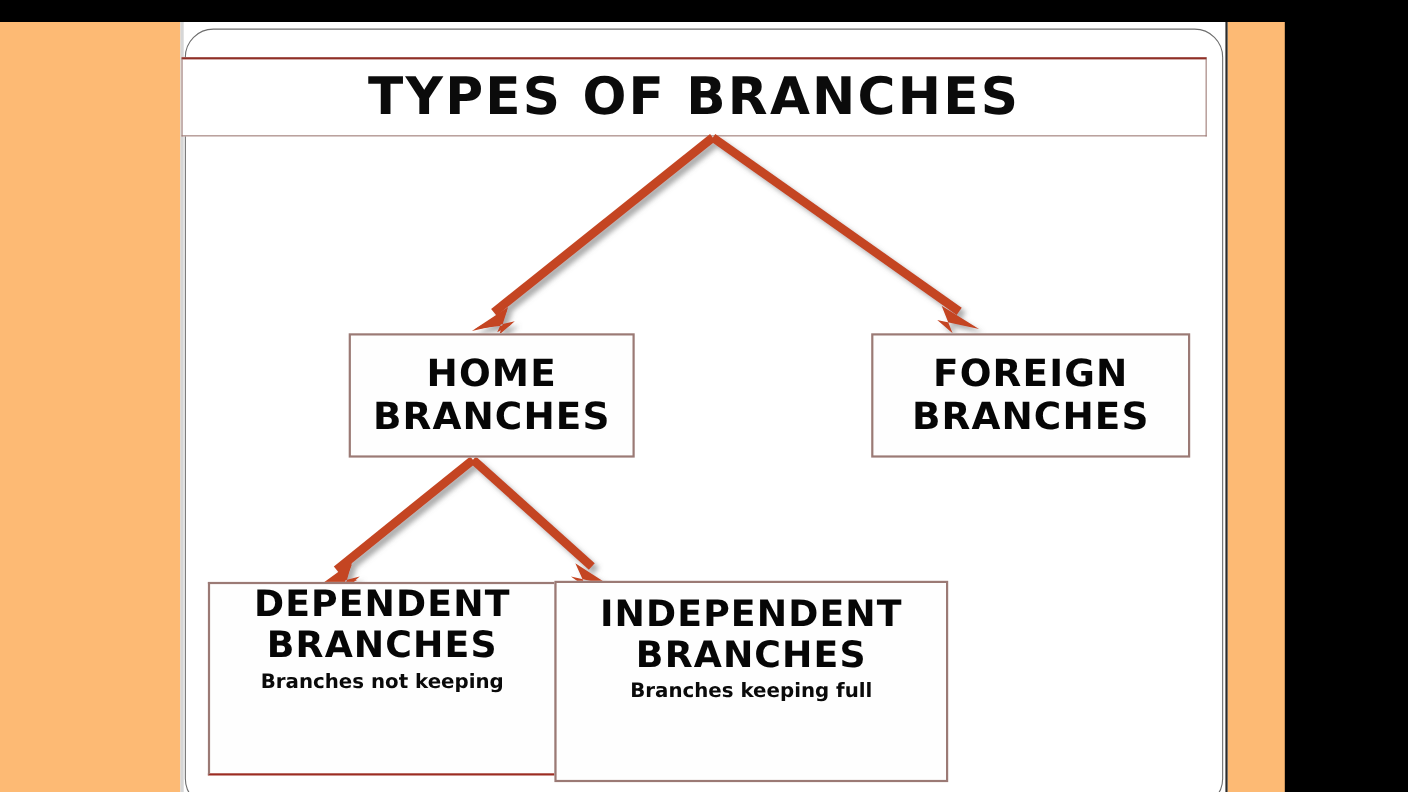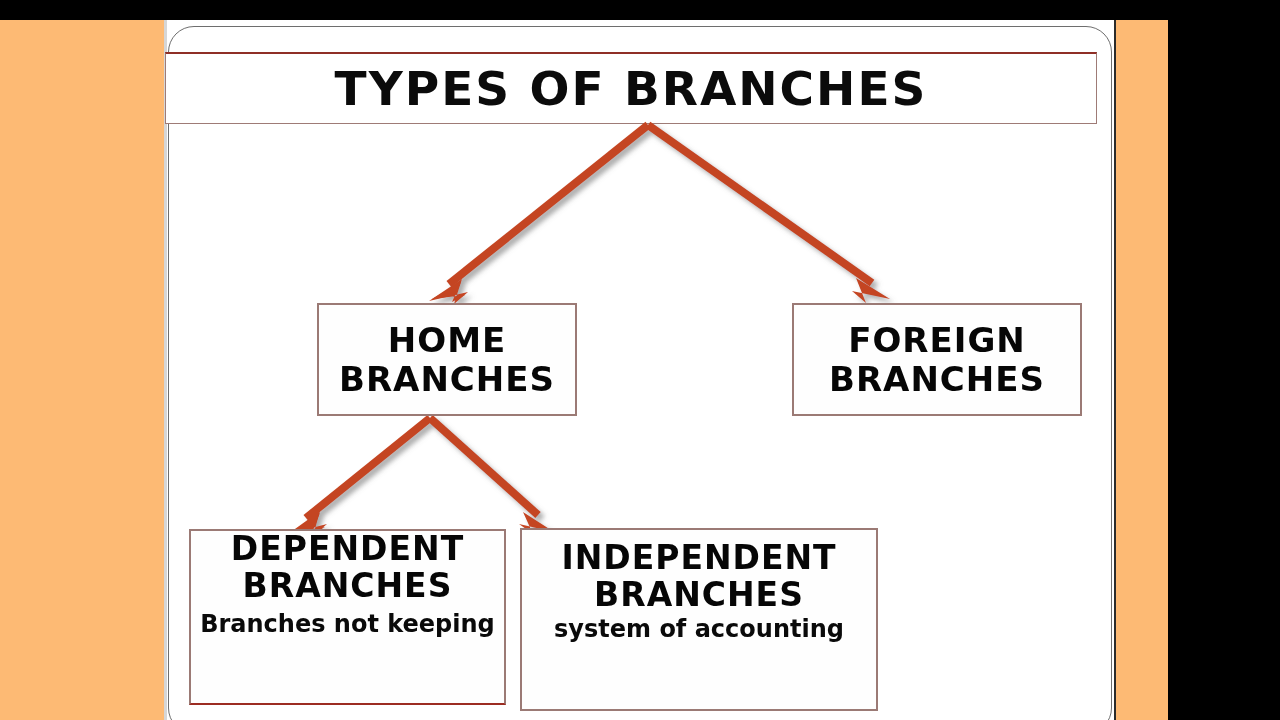--- a/index.html
+++ b/index.html
@@ -123,32 +123,32 @@
   #dependent-box {
     left: 189px;
     top: 509px;
     width: 317px;
     height: 176px;
     border: 2px solid #9b7a75;
     border-bottom: 2px solid #9c2c22;
     justify-content: flex-start;
   }
   #independent-box {
-    left: 520px;
+    left: 504px;
     top: 508px;
     width: 358px;
     height: 183px;
     border: 2px solid #9b7a75;
     justify-content: flex-start;
     padding-top: 10px;
   }
   .node .sub {
     font-family: "DejaVu Sans", sans-serif;
     font-weight: 700;
-    font-size: 24px;
+    font-size: 18px;
     line-height: 1.25;
     letter-spacing: 0px;
     color: #0a0a0a;
     margin-top: 4px;
     white-space: nowrap;
   }
   #dependent-box .headline,
   #independent-box .headline {
     font-size: 33px;
     line-height: 1.12;
@@ -223,16 +223,16 @@
 
   <div class="node" id="dependent-box">
     <div class="headline">DEPENDENT</div>
     <div class="headline">BRANCHES</div>
     <div class="sub">Branches not keeping</div>
   </div>
 
   <div class="node" id="independent-box">
     <div class="headline">INDEPENDENT</div>
     <div class="headline">BRANCHES</div>
-    <div class="sub" style="margin-top:0;">system of accounting</div>
+    <div class="sub">Branches keeping full</div>
   </div>
 
 </div>
 
 </body></html>

